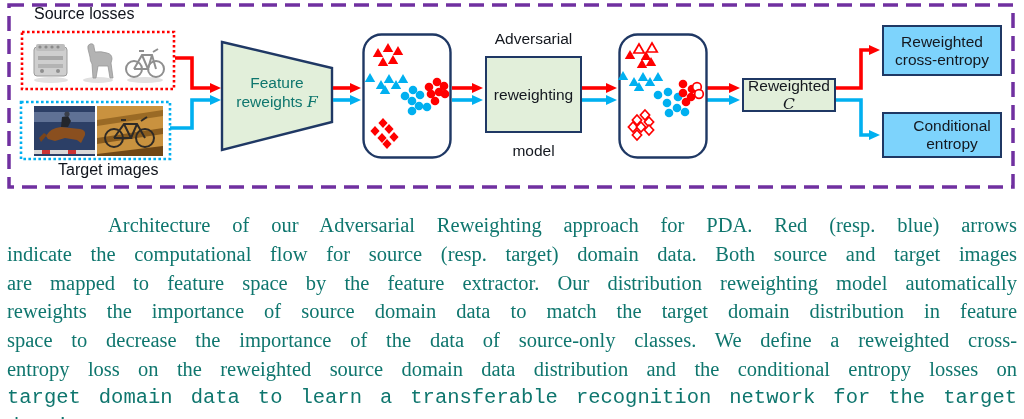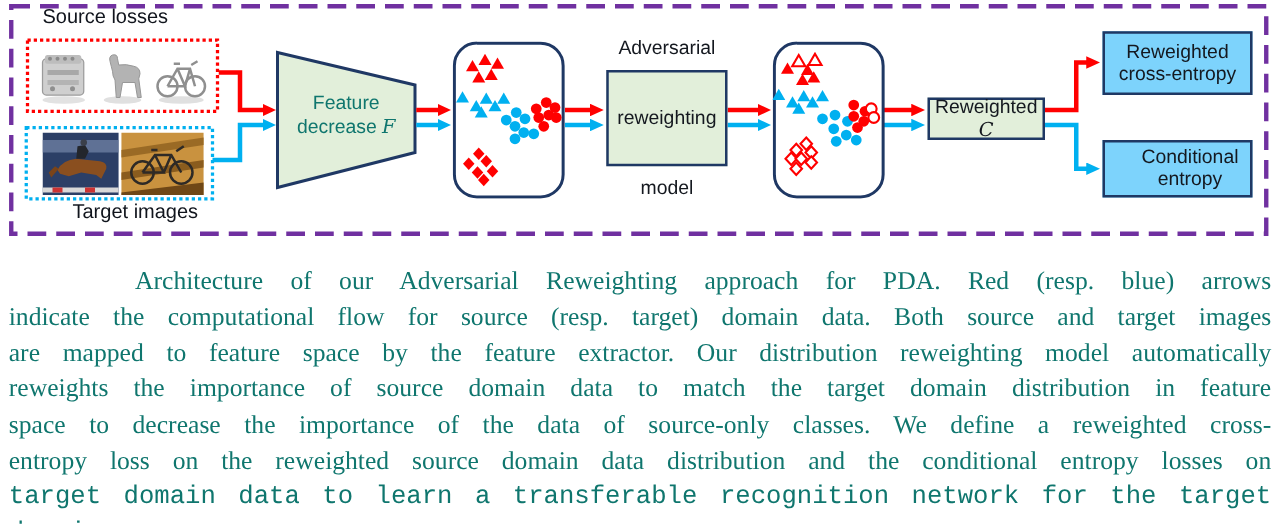--- a/index.html
+++ b/index.html
@@ -118,21 +118,21 @@
       <path d="M17 32 L27 18 L40 18 L48 32 M27 18 L34 32 L17 32 M34 32 L40 18"></path>
       <path d="M24 14 L29 14 M44 15 L50 11"></path>
     </g>
   </svg>
 
   <div class="dlabel" style="left:34px;top:5px;">Source losses</div>
   <div class="dlabel" style="left:58px;top:161px;">Target images</div>
 
   <div class="extractor-label">
     <div><span>Feature</span></div>
-    <div><span>decrease</span>
+    <div><span>reweights</span>
       <i class="var-i">F</i></div>
   </div>
 
   <svg class="panel" style="left:362px;top:33px;" width="90" height="126" viewBox="0 0 90 126">
     <rect x="1.5" y="1.5" width="87" height="123" rx="18" fill="#ffffff" stroke="#1f3864" stroke-width="2.4"></rect>
   <polygon points="16,15 10.8,24 21.2,24" fill="#ff0000"></polygon>
       <polygon points="26,10 20.8,19 31.2,19" fill="#ff0000"></polygon>
       <polygon points="36,13 30.8,22 41.2,22" fill="#ff0000"></polygon>
       <polygon points="21,24 15.8,33 26.2,33" fill="#ff0000"></polygon>
       <polygon points="31,22 25.8,31 36.2,31" fill="#ff0000"></polygon>

